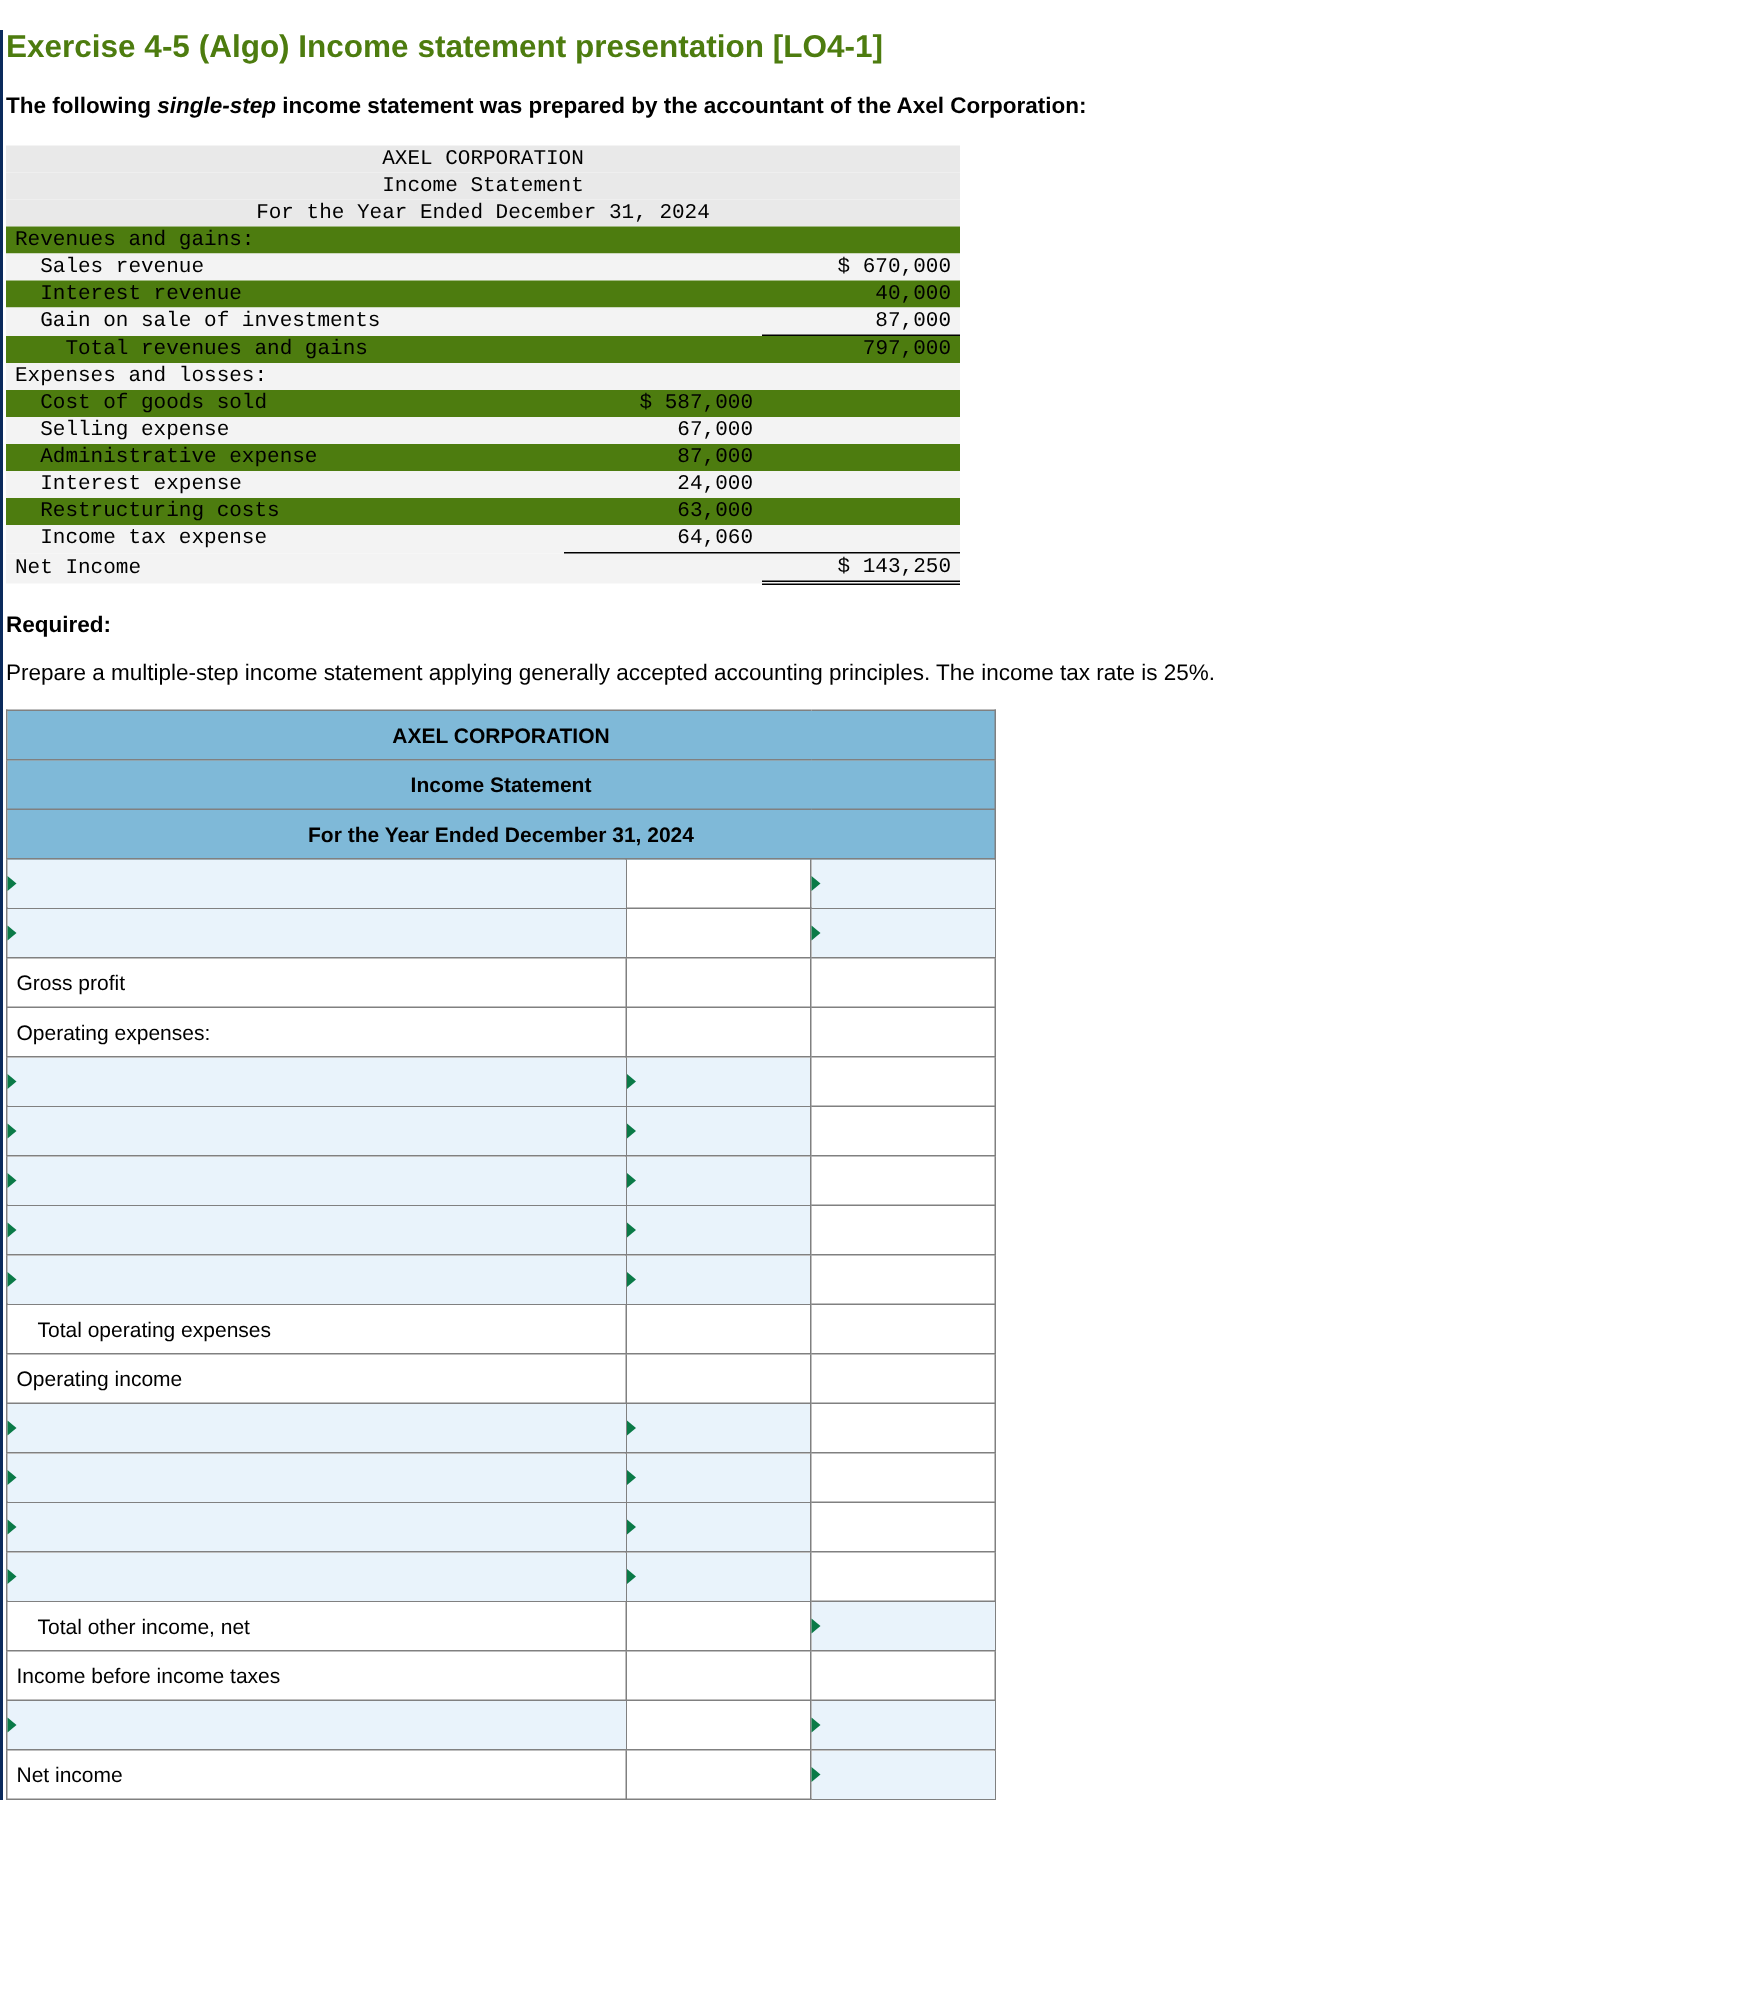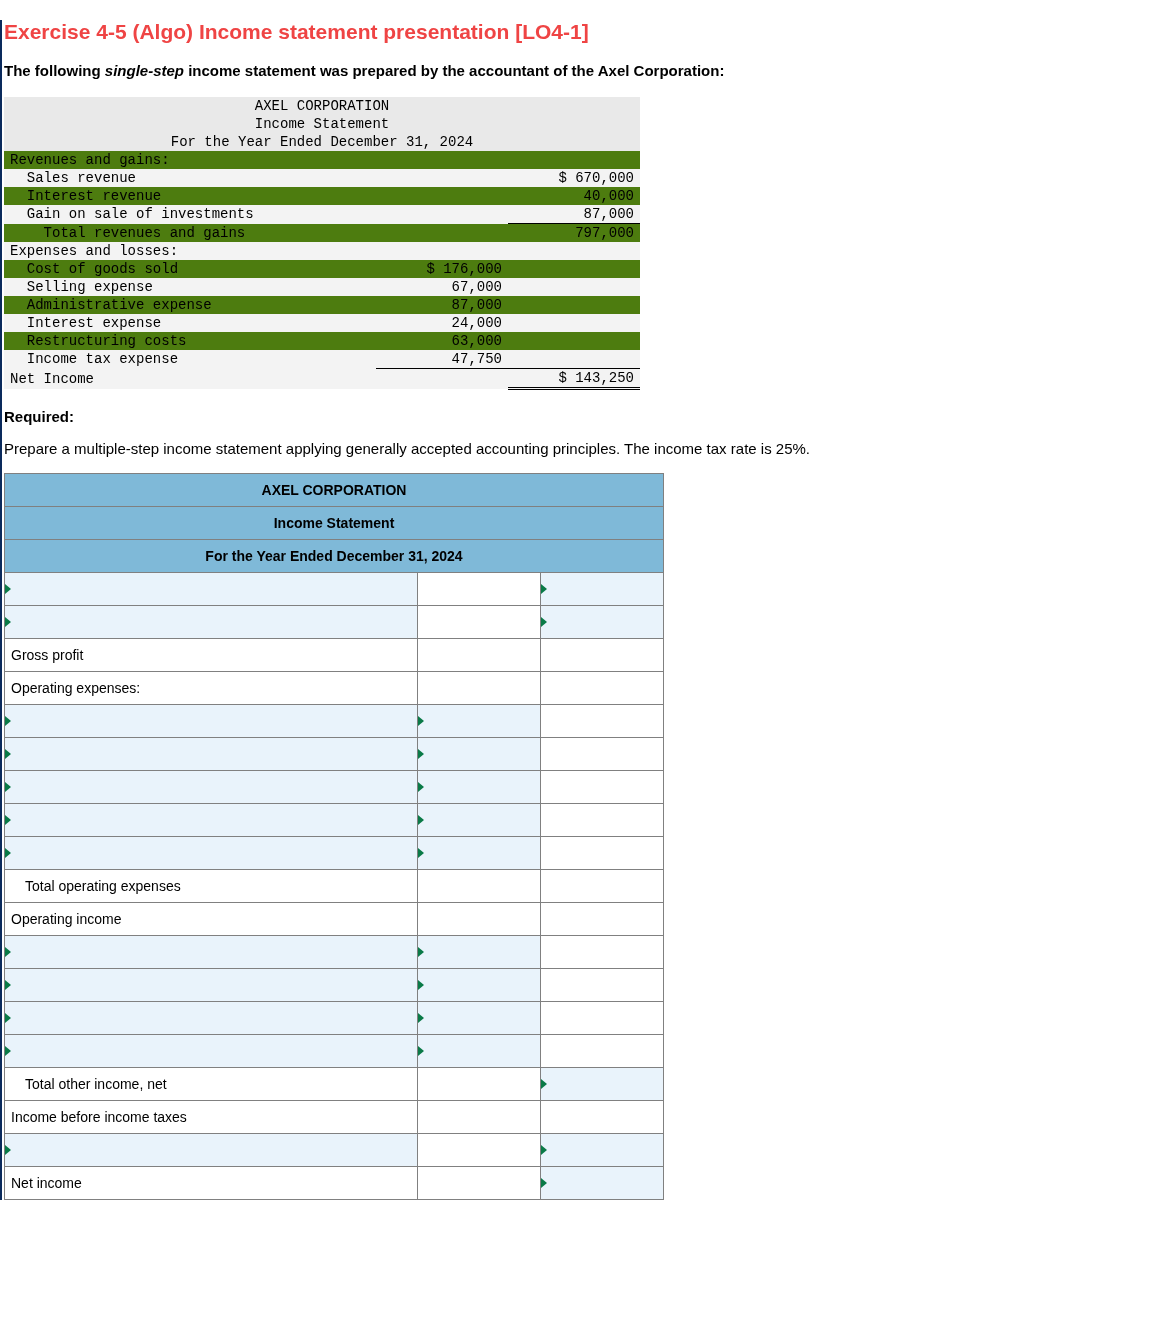--- a/index.html
+++ b/index.html
@@ -11,21 +11,21 @@
     width: 1170px;
     background: #fff;
   }
   .wrap {
     border-left: 2px solid #0a2a5c;
     padding-left: 2px;
   }
   h1.title {
     font-size: 21px;
     font-weight: 700;
-    color: #ef4444;
+    color: #4d7c0f;
     margin: 20px 0 18px 0;
   }
   .lead {
     margin: 0 0 18px 0;
     font-weight: bold;
   }
   .lead em { font-style: italic; }
 
   
   .ss {
@@ -136,21 +136,21 @@
           <td class="col-num">797,000</td>
         </tr>
 
   <tr class="stripe">
           <td>Expenses and losses:</td>
           <td></td>
           <td></td>
         </tr>
   <tr class="white">
           <td>  Cost of goods sold</td>
-          <td class="col-num">$ 176,000</td>
+          <td class="col-num">$ 587,000</td>
           <td></td>
         </tr>
   <tr class="stripe">
           <td>  Selling expense</td>
           <td class="col-num">67,000</td>
           <td></td>
         </tr>
   <tr class="white">
           <td>  Administrative expense</td>
           <td class="col-num">87,000</td>
@@ -161,21 +161,21 @@
           <td class="col-num">24,000</td>
           <td></td>
         </tr>
   <tr class="white">
           <td>  Restructuring costs</td>
           <td class="col-num">63,000</td>
           <td></td>
         </tr>
   <tr class="stripe">
           <td>  Income tax expense</td>
-          <td class="col-num under">47,750</td>
+          <td class="col-num under">64,060</td>
           <td></td>
         </tr>
   <tr class="stripe">
           <td>Net Income</td>
           <td></td>
           <td class="col-num dblund topline">$ 143,250</td>
         </tr>
 </tbody>
     </table>
 

